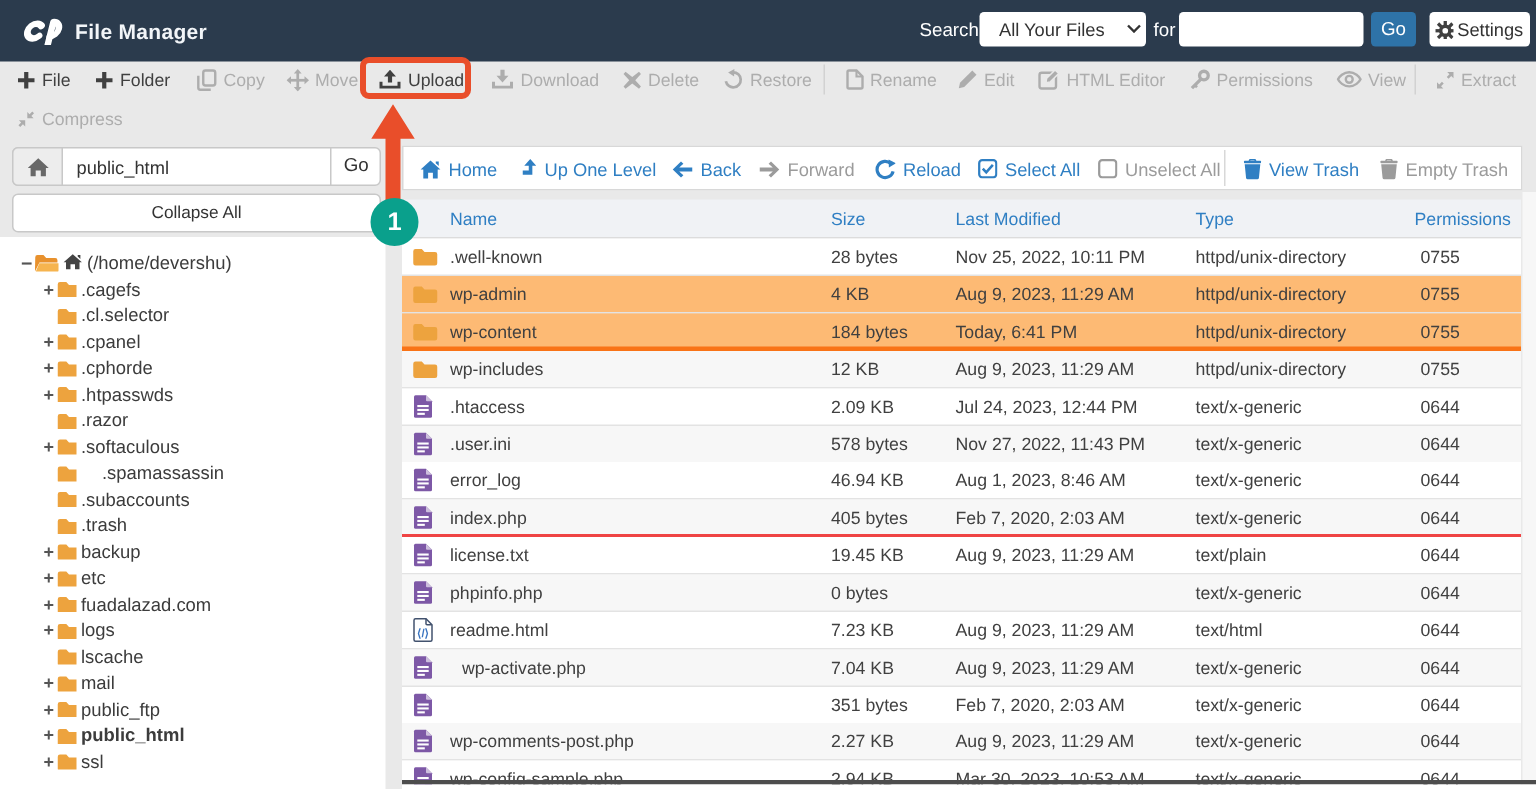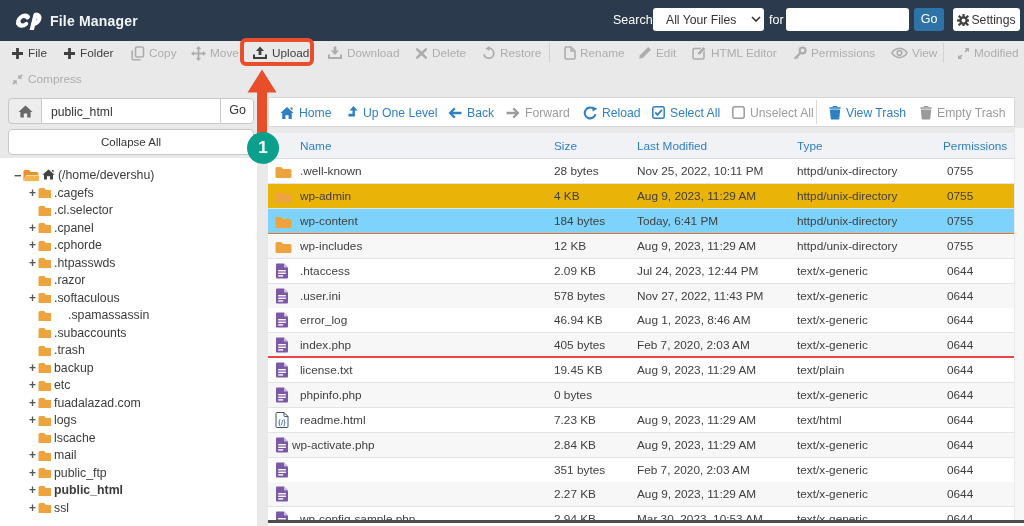--- a/index.html
+++ b/index.html
@@ -138,21 +138,21 @@
       <circle cx="8.5" cy="5.9" r="2.3" fill="none" stroke="#adadad" stroke-width="1.6"></circle>
     </svg>
     <span>View</span>
   </div>
 <div style="left:943px;top:43px;width:1px;height:20px;background:#d2d2d2"></div>
 <div class="ti" style="left:957px;top:42px;color:#adadad;font-size:11.8px">
     <svg width="13" height="13" viewBox="0 0 13 13" style="vertical-align:-1px">
       <path d="M7.8 1 H12 V5.2 L10.5 3.7 L8.7 5.5 L7.5 4.3 L9.3 2.5 Z" fill="#adadad"></path>
       <path d="M5.2 12 H1 V7.8 L2.5 9.3 L4.3 7.5 L5.5 8.7 L3.7 10.5 Z" fill="#adadad"></path>
     </svg>
-    <span>Modified</span>
+    <span>Extract</span>
   </div>
 <div class="ti" style="left:11px;top:68px;color:#adadad;font-size:11.8px">
     <svg width="13" height="13" viewBox="0 0 13 13" style="vertical-align:-1px">
       <path d="M7.2 5.8 L11.4 5.8 L9.9 4.3 L11.7 2.5 L10.5 1.3 L8.7 3.1 L7.2 1.6 Z" fill="#adadad"></path>
       <path d="M5.8 7.2 L1.6 7.2 L3.1 8.7 L1.3 10.5 L2.5 11.7 L4.3 9.9 L5.8 11.4 Z" fill="#adadad"></path>
     </svg>
     <span>Compress</span>
   </div>
 <div style="left:8px;top:98px;width:246px;height:26px;background:#fff;border:1px solid #c8c8c8;border-radius:4px"></div>
 <div style="left:8px;top:98px;width:34px;height:26px;background:#ededed;border:1px solid #c8c8c8;border-radius:4px 0 0 4px;display:flex;align-items:center;justify-content:center">
@@ -382,31 +382,31 @@
 <div class="trow" style="top:159.3px;background:#fff;border-bottom:1px solid #e3e3e3">
     <div style="left:7px;top:6px"><svg width="17" height="13" viewBox="0 0 17 13">
         <path d="M0.5 2.5 q0-1.5 1.5-1.5 h4.2 l1.8 2 h7 q1.5 0 1.5 1.5 v6 q0 1.5 -1.5 1.5 h-13 q-1.5 0 -1.5-1.5 Z" fill="#eda33e"></path>
       </svg></div>
     <div class="cell" style="left:32px">.well-known</div>
     <div class="cell" style="left:286px">28 bytes</div>
     <div class="cell" style="left:369px">Nov 25, 2022, 10:11 PM</div>
     <div class="cell" style="left:529px">httpd/unix-directory</div>
     <div class="cell" style="left:679px">0755</div>
   </div>
-<div class="trow" style="top:184.2px;background:#eab308;border-bottom:1px solid #e3e3e3">
+<div class="trow" style="top:184.2px;background:#fdba74;border-bottom:1px solid #e3e3e3">
     <div style="left:7px;top:6px"><svg width="17" height="13" viewBox="0 0 17 13">
         <path d="M0.5 2.5 q0-1.5 1.5-1.5 h4.2 l1.8 2 h7 q1.5 0 1.5 1.5 v6 q0 1.5 -1.5 1.5 h-13 q-1.5 0 -1.5-1.5 Z" fill="#eda33e"></path>
       </svg></div>
     <div class="cell" style="left:32px">wp-admin</div>
     <div class="cell" style="left:286px">4 KB</div>
     <div class="cell" style="left:369px">Aug 9, 2023, 11:29 AM</div>
     <div class="cell" style="left:529px">httpd/unix-directory</div>
     <div class="cell" style="left:679px">0755</div>
   </div>
-<div class="trow" style="top:209.0px;background:#7dd3fc;border-bottom:1px solid #f97316">
+<div class="trow" style="top:209.0px;background:#fdba74;border-bottom:3px solid #f97316">
     <div style="left:7px;top:6px"><svg width="17" height="13" viewBox="0 0 17 13">
         <path d="M0.5 2.5 q0-1.5 1.5-1.5 h4.2 l1.8 2 h7 q1.5 0 1.5 1.5 v6 q0 1.5 -1.5 1.5 h-13 q-1.5 0 -1.5-1.5 Z" fill="#eda33e"></path>
       </svg></div>
     <div class="cell" style="left:32px">wp-content</div>
     <div class="cell" style="left:286px">184 bytes</div>
     <div class="cell" style="left:369px">Today, 6:41 PM</div>
     <div class="cell" style="left:529px">httpd/unix-directory</div>
     <div class="cell" style="left:679px">0755</div>
   </div>
 <div class="trow" style="top:233.9px;background:#f7f7f7;border-bottom:1px solid #e3e3e3">
@@ -515,22 +515,22 @@
     <div class="cell" style="left:679px">0644</div>
   </div>
 <div class="trow" style="top:432.7px;background:#f7f7f7;border-bottom:1px solid #e3e3e3">
     <div style="left:7px;top:4px"><svg width="14" height="16" viewBox="0 0 14 16">
         <path d="M1 1.5 q0-1 1-1 h7 l4 4 v10 q0 1-1 1 h-10 q-1 0-1-1 Z" fill="#7d58a6"></path>
         <path d="M9 0.5 l4 4 h-3.3 q-.7 0-.7-.7 Z" fill="#cdbfdd"></path>
         <rect x="3.2" y="7" width="7.6" height="1.4" fill="#fff"></rect>
         <rect x="3.2" y="9.6" width="7.6" height="1.4" fill="#fff"></rect>
         <rect x="3.2" y="12.2" width="5" height="1.4" fill="#fff"></rect>
       </svg></div>
-    <div class="cell" style="left:24px">wp-activate.php</div>
-    <div class="cell" style="left:286px">2.84 KB</div>
+    <div class="cell" style="left:40px">wp-activate.php</div>
+    <div class="cell" style="left:286px">7.04 KB</div>
     <div class="cell" style="left:369px">Aug 9, 2023, 11:29 AM</div>
     <div class="cell" style="left:529px">text/x-generic</div>
     <div class="cell" style="left:679px">0644</div>
   </div>
 <div class="trow" style="top:457.5px;background:#fff;border-bottom:1px solid #e3e3e3">
     <div style="left:7px;top:4px"><svg width="14" height="16" viewBox="0 0 14 16">
         <path d="M1 1.5 q0-1 1-1 h7 l4 4 v10 q0 1-1 1 h-10 q-1 0-1-1 Z" fill="#7d58a6"></path>
         <path d="M9 0.5 l4 4 h-3.3 q-.7 0-.7-.7 Z" fill="#cdbfdd"></path>
         <rect x="3.2" y="7" width="7.6" height="1.4" fill="#fff"></rect>
         <rect x="3.2" y="9.6" width="7.6" height="1.4" fill="#fff"></rect>
@@ -542,20 +542,21 @@
     <div class="cell" style="left:679px">0644</div>
   </div>
 <div class="trow" style="top:482.4px;background:#f7f7f7;border-bottom:1px solid #e3e3e3">
     <div style="left:7px;top:4px"><svg width="14" height="16" viewBox="0 0 14 16">
         <path d="M1 1.5 q0-1 1-1 h7 l4 4 v10 q0 1-1 1 h-10 q-1 0-1-1 Z" fill="#7d58a6"></path>
         <path d="M9 0.5 l4 4 h-3.3 q-.7 0-.7-.7 Z" fill="#cdbfdd"></path>
         <rect x="3.2" y="7" width="7.6" height="1.4" fill="#fff"></rect>
         <rect x="3.2" y="9.6" width="7.6" height="1.4" fill="#fff"></rect>
         <rect x="3.2" y="12.2" width="5" height="1.4" fill="#fff"></rect>
       </svg></div>
+    <div class="cell" style="left:32px">wp-comments-post.php</div>
     <div class="cell" style="left:286px">2.27 KB</div>
     <div class="cell" style="left:369px">Aug 9, 2023, 11:29 AM</div>
     <div class="cell" style="left:529px">text/x-generic</div>
     <div class="cell" style="left:679px">0644</div>
   </div>
 <div class="trow" style="top:507.2px;background:#fff;border-bottom:1px solid #e3e3e3">
     <div style="left:7px;top:4px"><svg width="14" height="16" viewBox="0 0 14 16">
         <path d="M1 1.5 q0-1 1-1 h7 l4 4 v10 q0 1-1 1 h-10 q-1 0-1-1 Z" fill="#7d58a6"></path>
         <path d="M9 0.5 l4 4 h-3.3 q-.7 0-.7-.7 Z" fill="#cdbfdd"></path>
         <rect x="3.2" y="7" width="7.6" height="1.4" fill="#fff"></rect>

